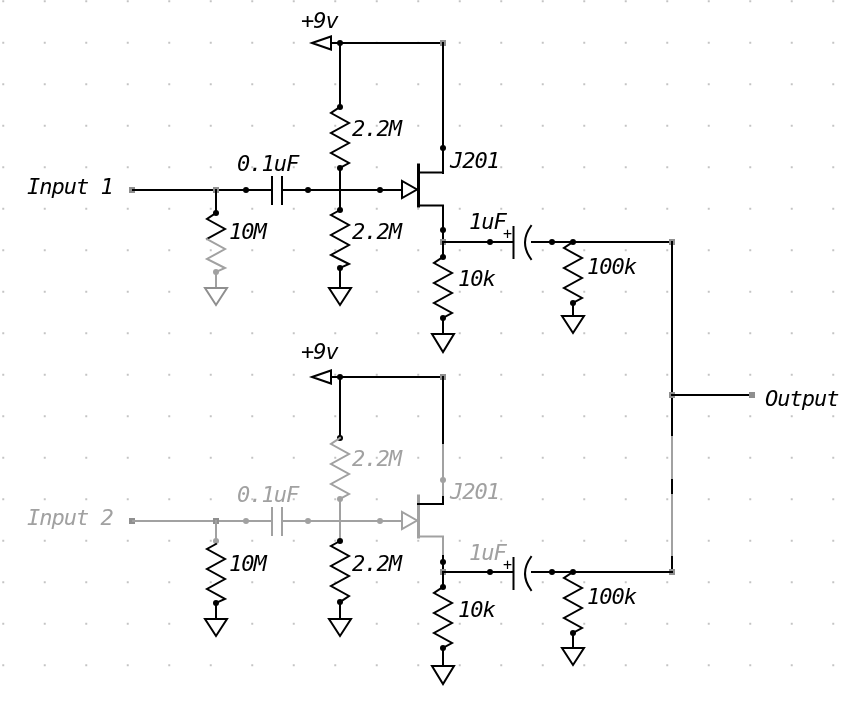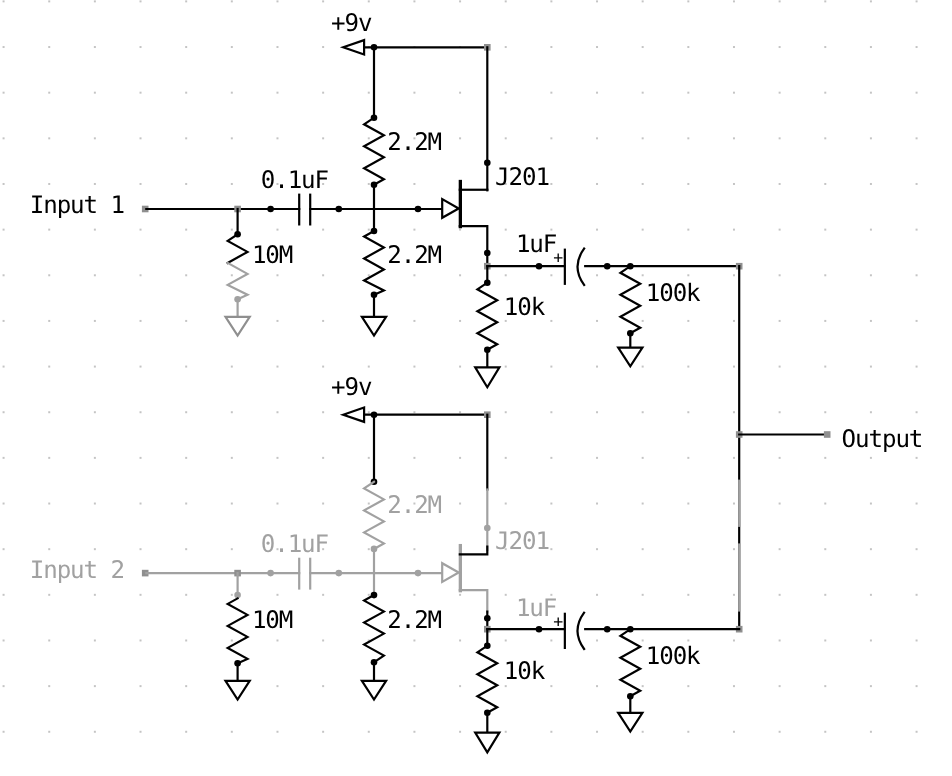--- a/index.html
+++ b/index.html
@@ -4,20 +4,21 @@
 <style>
   html,body{margin:0;padding:0;background:#fff;}
   #canvas{
     position:relative;
     width:865px;height:705px;
     background-color:var(--bg,#fff);
     background-image:radial-gradient(circle, var(--grid,#c4c4c4) 1px, rgba(0,0,0,0) 1.4px);
     background-size:41.5px 41.5px;
     background-position:24px 22px;
     overflow:hidden;
+    font-style:italic;
   }
   svg{display:block;}
   .w   {stroke:var(--ink,#000);stroke-width:2;fill:none;stroke-linecap:square;}
   .wd  {stroke:var(--dim,#a1a1a1);stroke-width:2;fill:none;stroke-linecap:square;}
   .w3  {stroke-width:3;}
   .open {fill:#fff;stroke:var(--ink,#000);stroke-width:2;stroke-linejoin:miter;}
   .opend{fill:#fff;stroke:var(--dim,#a1a1a1);stroke-width:2;stroke-linejoin:miter;}
   .openg{fill:#fff;stroke:var(--mid,#8f8f8f);stroke-width:2;stroke-linejoin:miter;}
   .dot {fill:var(--ink,#000);stroke:none;}
   .dotd{fill:var(--dim,#a1a1a1);stroke:none;}

